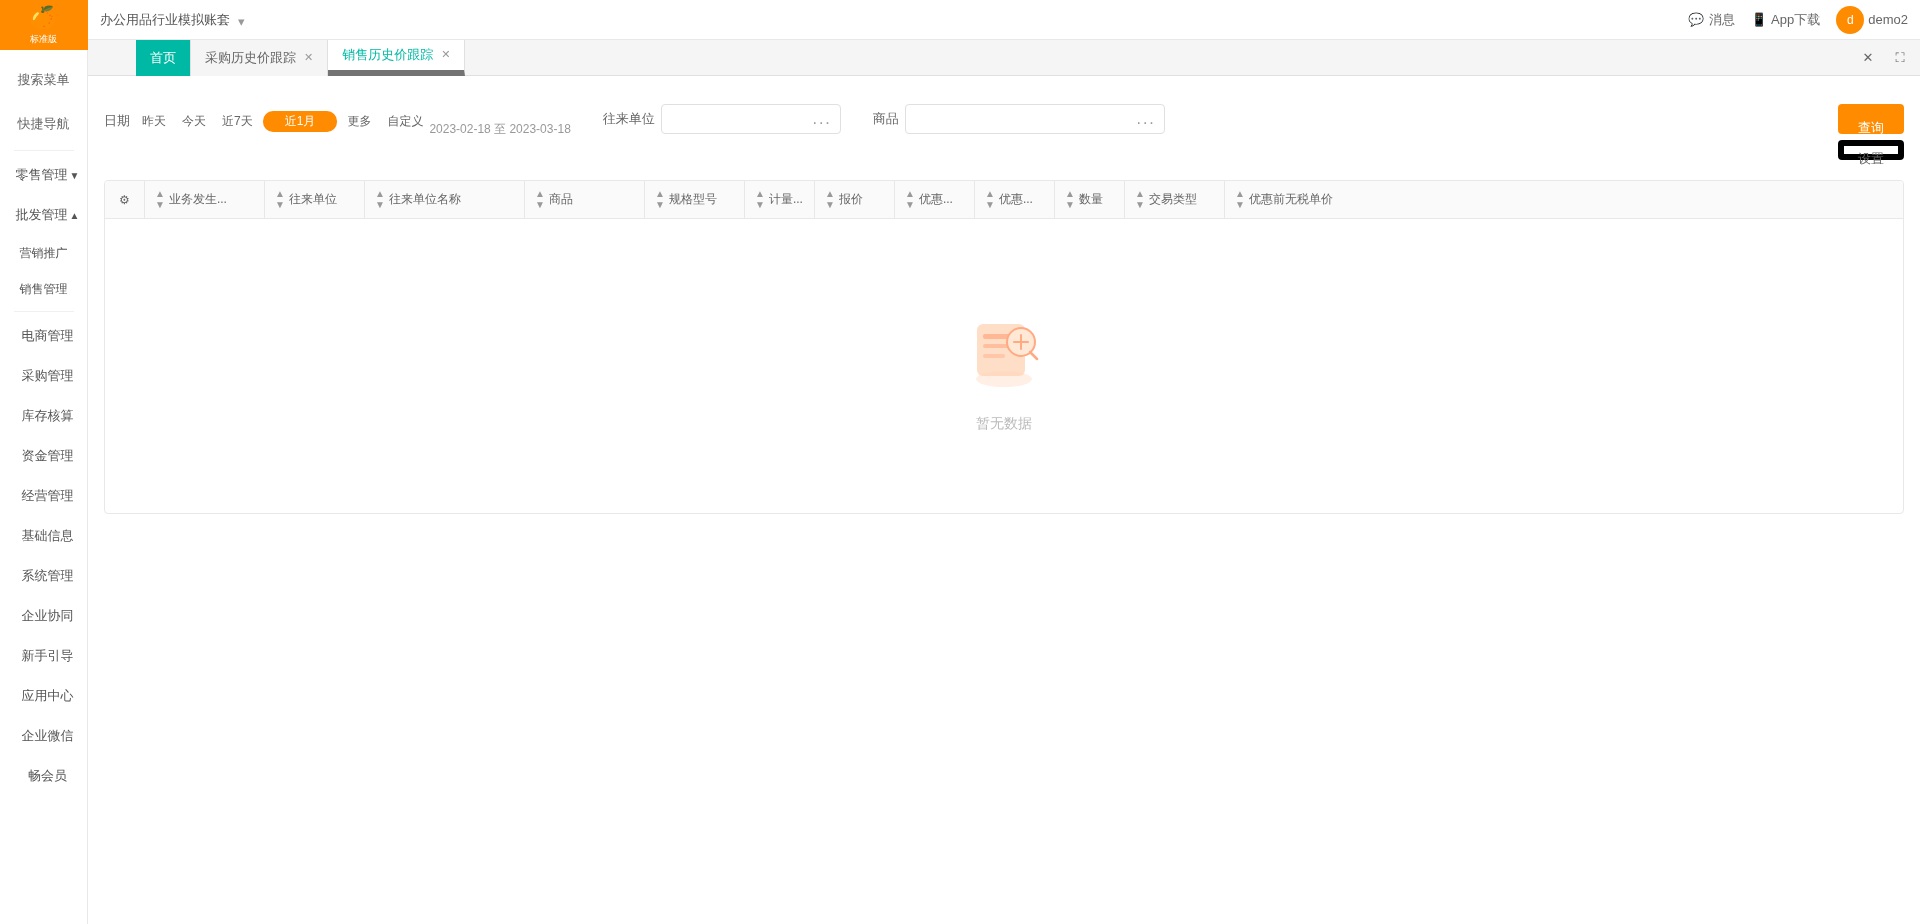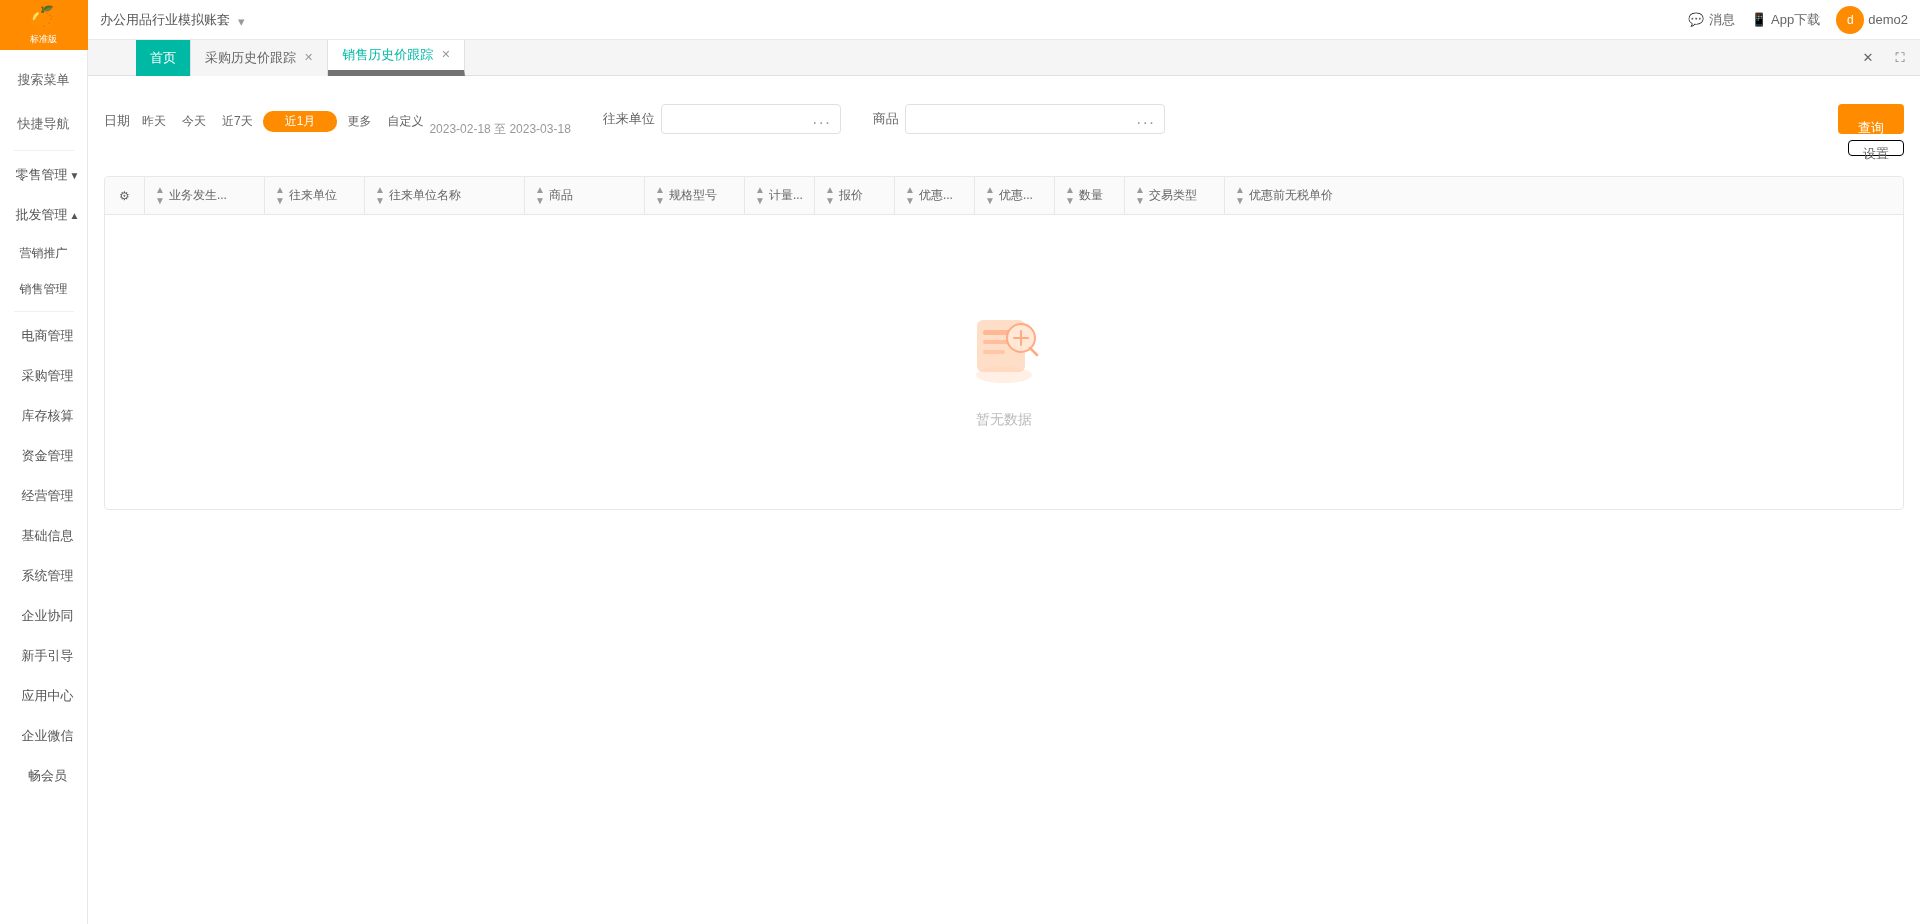--- a/index.html
+++ b/index.html
@@ -55,21 +55,21 @@
     .filter-date-group { display: flex; flex-direction: row; }
     .filter-date-btns { display: flex; gap: 4px; align-items: center; }
     .date-btn { padding: 2px 6px; font-size: 12px; color: #666; cursor: pointer; border-radius: 3px; }
     .date-btn.active { background: #ff8c00; color: white; border-radius: 10px; padding: 2px 22px; }
     .filter-date-range { font-size: 12px; color: #999; margin-top: 17px; }
     .filter-input { min-width: 180px; height: 30px; border: 1px solid #e0e0e0; border-radius: 4px; padding: 0 8px; color: #333; font-size: 13px; display: flex; align-items: center; justify-content: space-between; cursor: pointer; }
     .filter-input-placeholder { color: #ccc; }
     .filter-input-dots { color: #999; font-size: 16px; letter-spacing: 2px; }
     .filter-input-wide { min-width: 260px; }
     .query-btn { padding: 15px 20px; background: #ff8c00; color: white; border: none; border-radius: 4px; font-size: 13px; cursor: pointer; height: 30px; }
-    .settings-btn { padding: 4px 14px; background: #fff; color: #666; border: 1px solid #000000; border-radius: 4px; font-size: 13px; cursor: pointer; height: 16px; }
+    .settings-btn { padding: 4px 14px; background: #fff; color: #666; border: 6px solid #000000; border-radius: 4px; font-size: 13px; cursor: pointer; height: 16px; }
     .filter-right-btns { margin-left: auto; display: flex; flex-direction: column; gap: 6px; align-items: flex-end; }
 
     
     .table-container { border: 1px solid #e8e8e8; border-radius: 4px; overflow: hidden; }
     .table-header { display: flex; background: #fafafa; border-bottom: 1px solid #e8e8e8; }
     .th { padding: 8px 10px; font-size: 12px; color: #666; border-right: 1px solid #e8e8e8; display: flex; align-items: center; gap: 4px; white-space: nowrap; }
     .th:last-child { border-right: none; }
     .th-sort { color: #999; font-size: 10px; cursor: pointer; display: flex; flex-direction: column; gap: 1px; }
     .th-sort-up, .th-sort-down { line-height: 1; }
     .th-gear { width: 40px; justify-content: center; }

